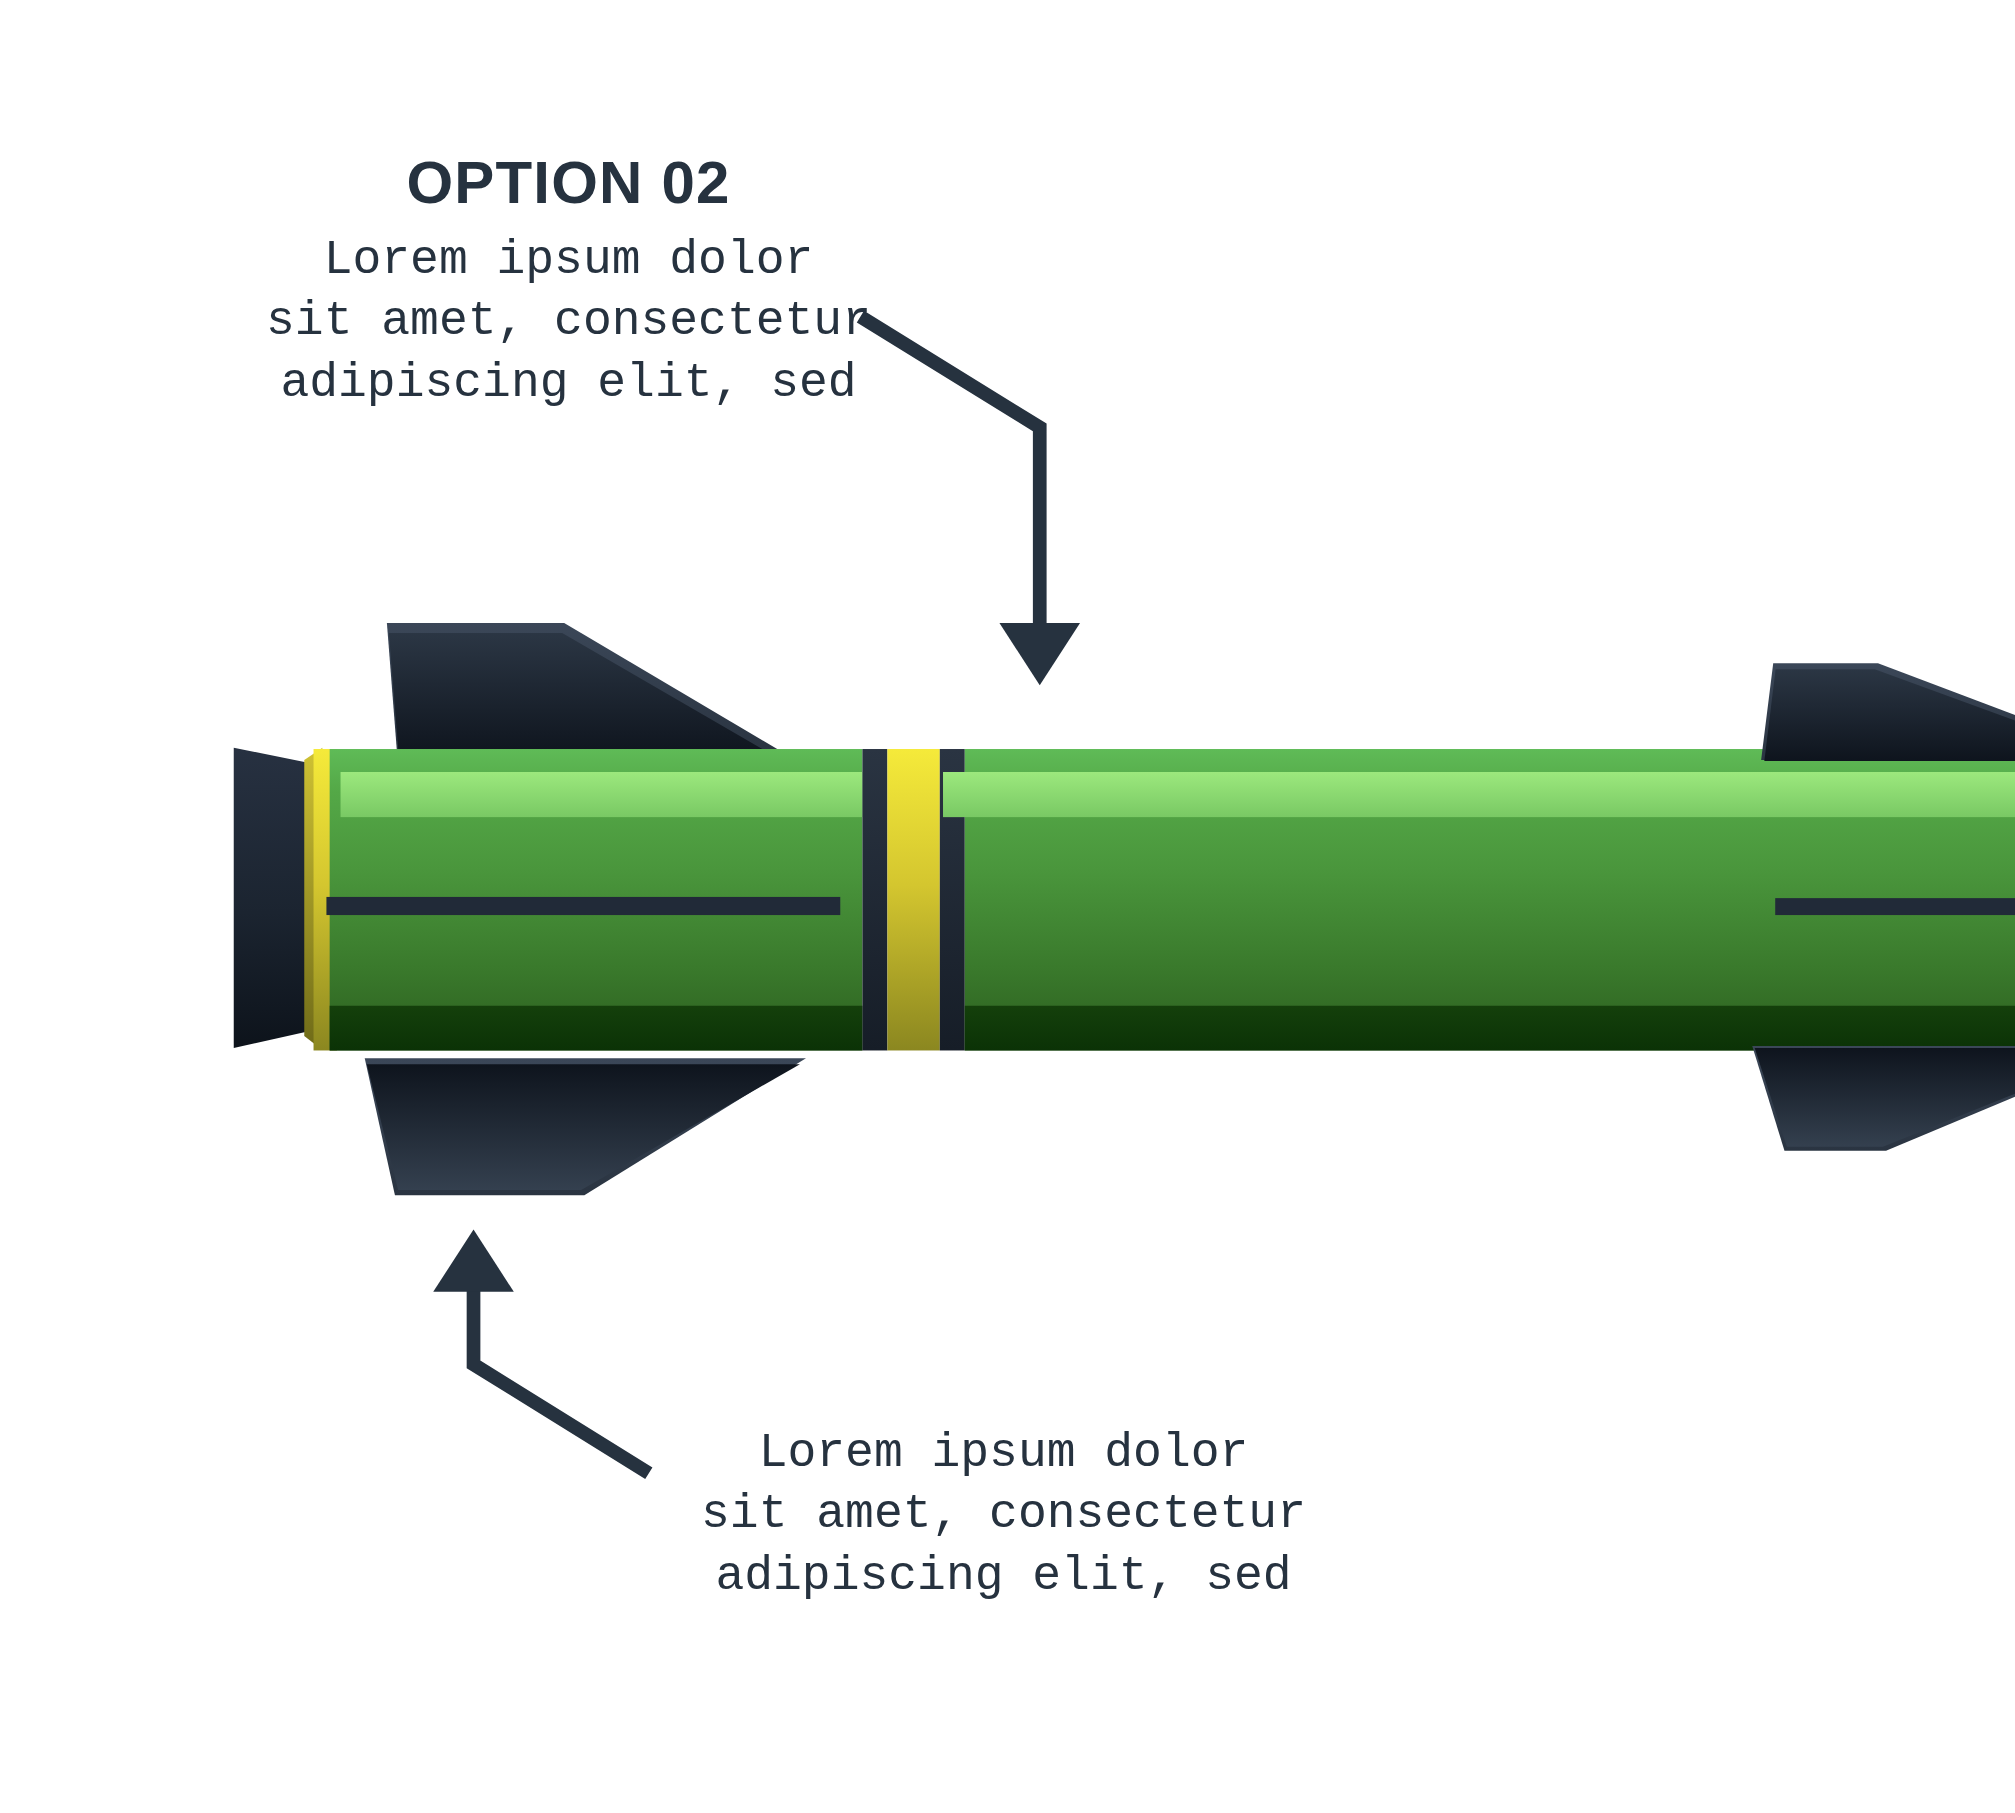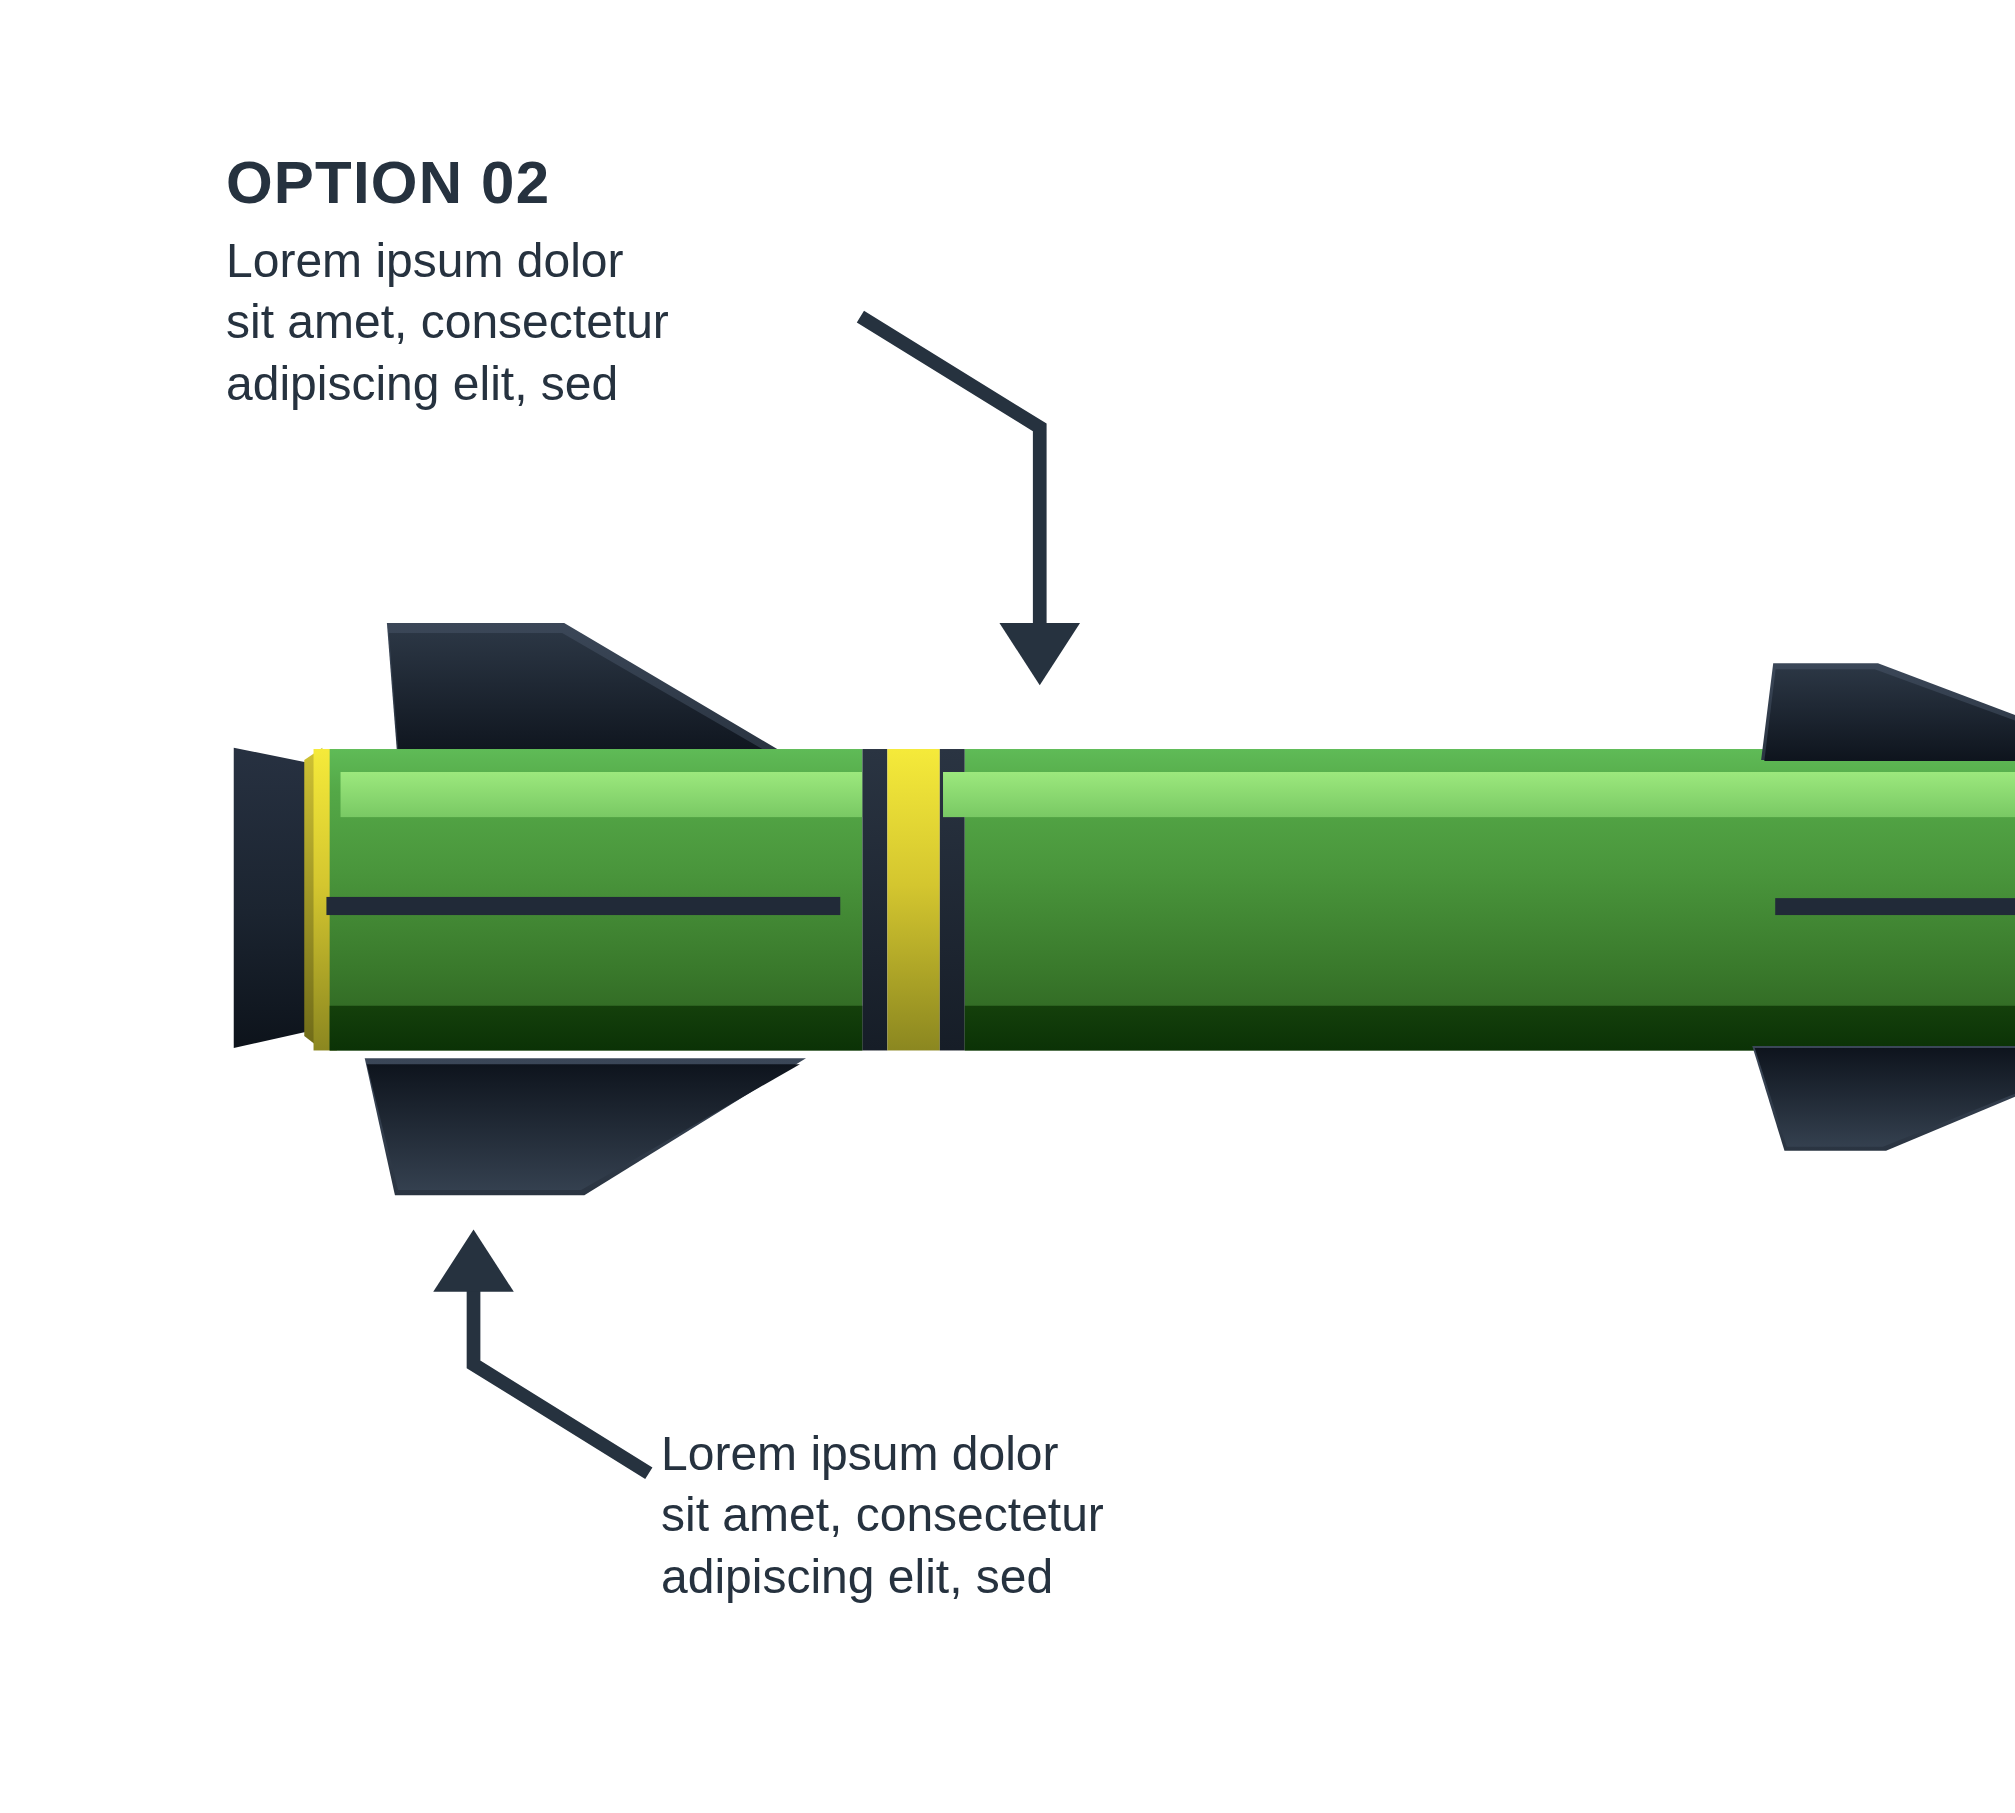--- a/index.html
+++ b/index.html
@@ -16,34 +16,34 @@
     font-family: "Liberation Sans", sans-serif;
   }
   #artboard {
     position: absolute;
     inset: 0;
     width: 3224px;
     height: 1814px;
   }
   .label-block {
     position: absolute;
-    text-align: left;
+    text-align: center;
     color: #26323f;
   }
   .label-title {
     font-family: "Liberation Sans", sans-serif;
     font-weight: bold;
     font-size: 60px;
     letter-spacing: 1.2px;
     line-height: 1.0;
     color: #26323f;
     white-space: nowrap;
   }
   .label-body {
-    font-family: Liberation Sans, sans-serif;
+    font-family: Liberation Mono, monospace;
     font-weight: normal;
     font-size: 48px;
     line-height: 1.28;
     color: #26323f;
     margin-top: 17px;
     white-space: pre-line;
   }
   #opt01 { left: 661px; top: 1406px; width: 685px; }
   #opt02 { left: 226px; top: 153px;  width: 685px; }
 </style>

